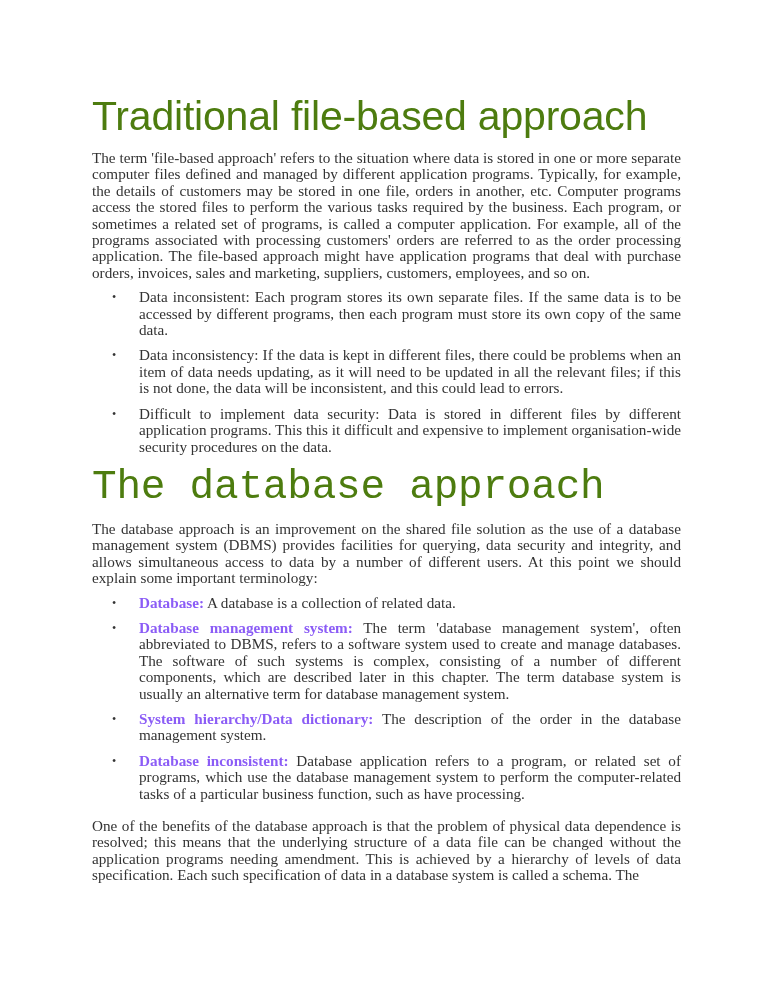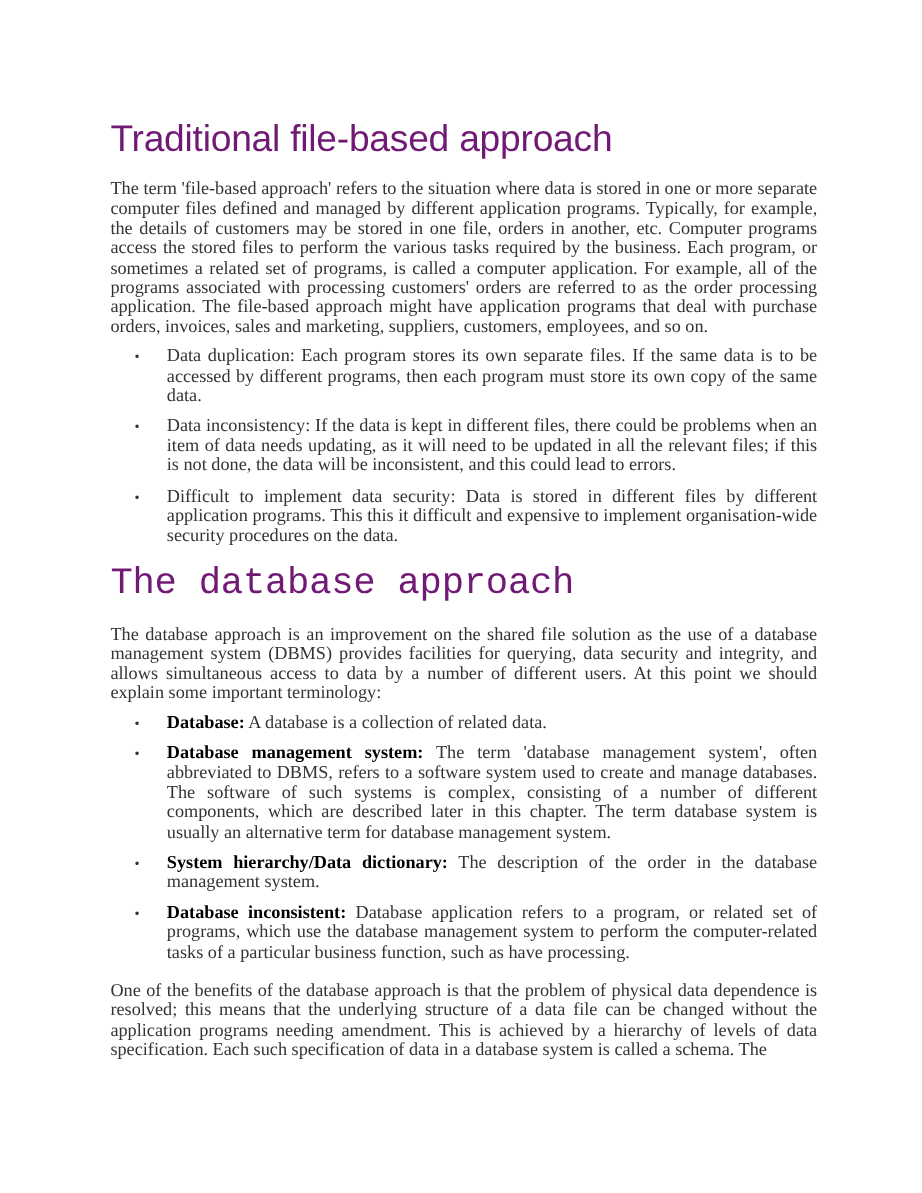--- a/index.html
+++ b/index.html
@@ -10,23 +10,23 @@
       top: 98px;
       width: 589px;
       color: #333333;
       font-family: "Liberation Serif", serif;
       font-size: 15.2px;
       line-height: 16.4px;
     }
     h1 {
       font-family: "Liberation Sans", sans-serif;
       font-weight: normal;
-      font-size: 31px;
+      font-size: 41px;
       line-height: 36px;
-      color: #701a75;
+      color: #4d7c0f;
       margin: 0 0 9px 0;
       letter-spacing: -0.2px;
     }
     h1.second { margin-top: 14px; font-family: Liberation Mono, monospace; }
     p {
       margin: 16px 0 8px 0;
       text-align: justify;
     }
     .sub {
       font-weight: bold;
@@ -42,34 +42,34 @@
       padding-left: 47px;
       margin-bottom: 9px;
       text-align: justify;
     }
     li .bullet {
       position: absolute;
       left: 20px;
       top: 0;
       font-size: 12px;
     }
-    li b { color: #000000; }
+    li b { color: #8b5cf6; }
   </style>
 </head>
 <body>
 
 <div class="page">
 
   <h1>Traditional file-based approach</h1>
   <p>The term 'file-based approach' refers to the situation where data is stored in one or more separate computer files defined and managed by different application programs. Typically, for example, the details of customers may be stored in one file, orders in another, etc. Computer programs access the stored files to perform the various tasks required by the business. Each program, or sometimes a related set of programs, is called a computer application. For example, all of the programs associated with processing customers' orders are referred to as the order processing application. The file-based approach might have application programs that deal with purchase orders, invoices, sales and marketing, suppliers, customers, employees, and so on.</p>
 
   <ul>
     <li>
       <span class="bullet">•</span>
-      <span>Data duplication: Each program stores its own separate files. If the same data is to be accessed by different programs, then each program must store its own copy of the same data.</span>
+      <span>Data inconsistent: Each program stores its own separate files. If the same data is to be accessed by different programs, then each program must store its own copy of the same data.</span>
     </li>
     <li>
       <span class="bullet">•</span>
       <span>Data inconsistency: If the data is kept in different files, there could be problems when an item of data needs updating, as it will need to be updated in all the relevant files; if this is not done, the data will be inconsistent, and this could lead to errors.</span>
     </li>
     <li>
       <span class="bullet">•</span>
       <span>Difficult to implement data security: Data is stored in different files by different application programs. This this it difficult and expensive to implement organisation-wide security procedures on the data.</span>
     </li>
   </ul>

